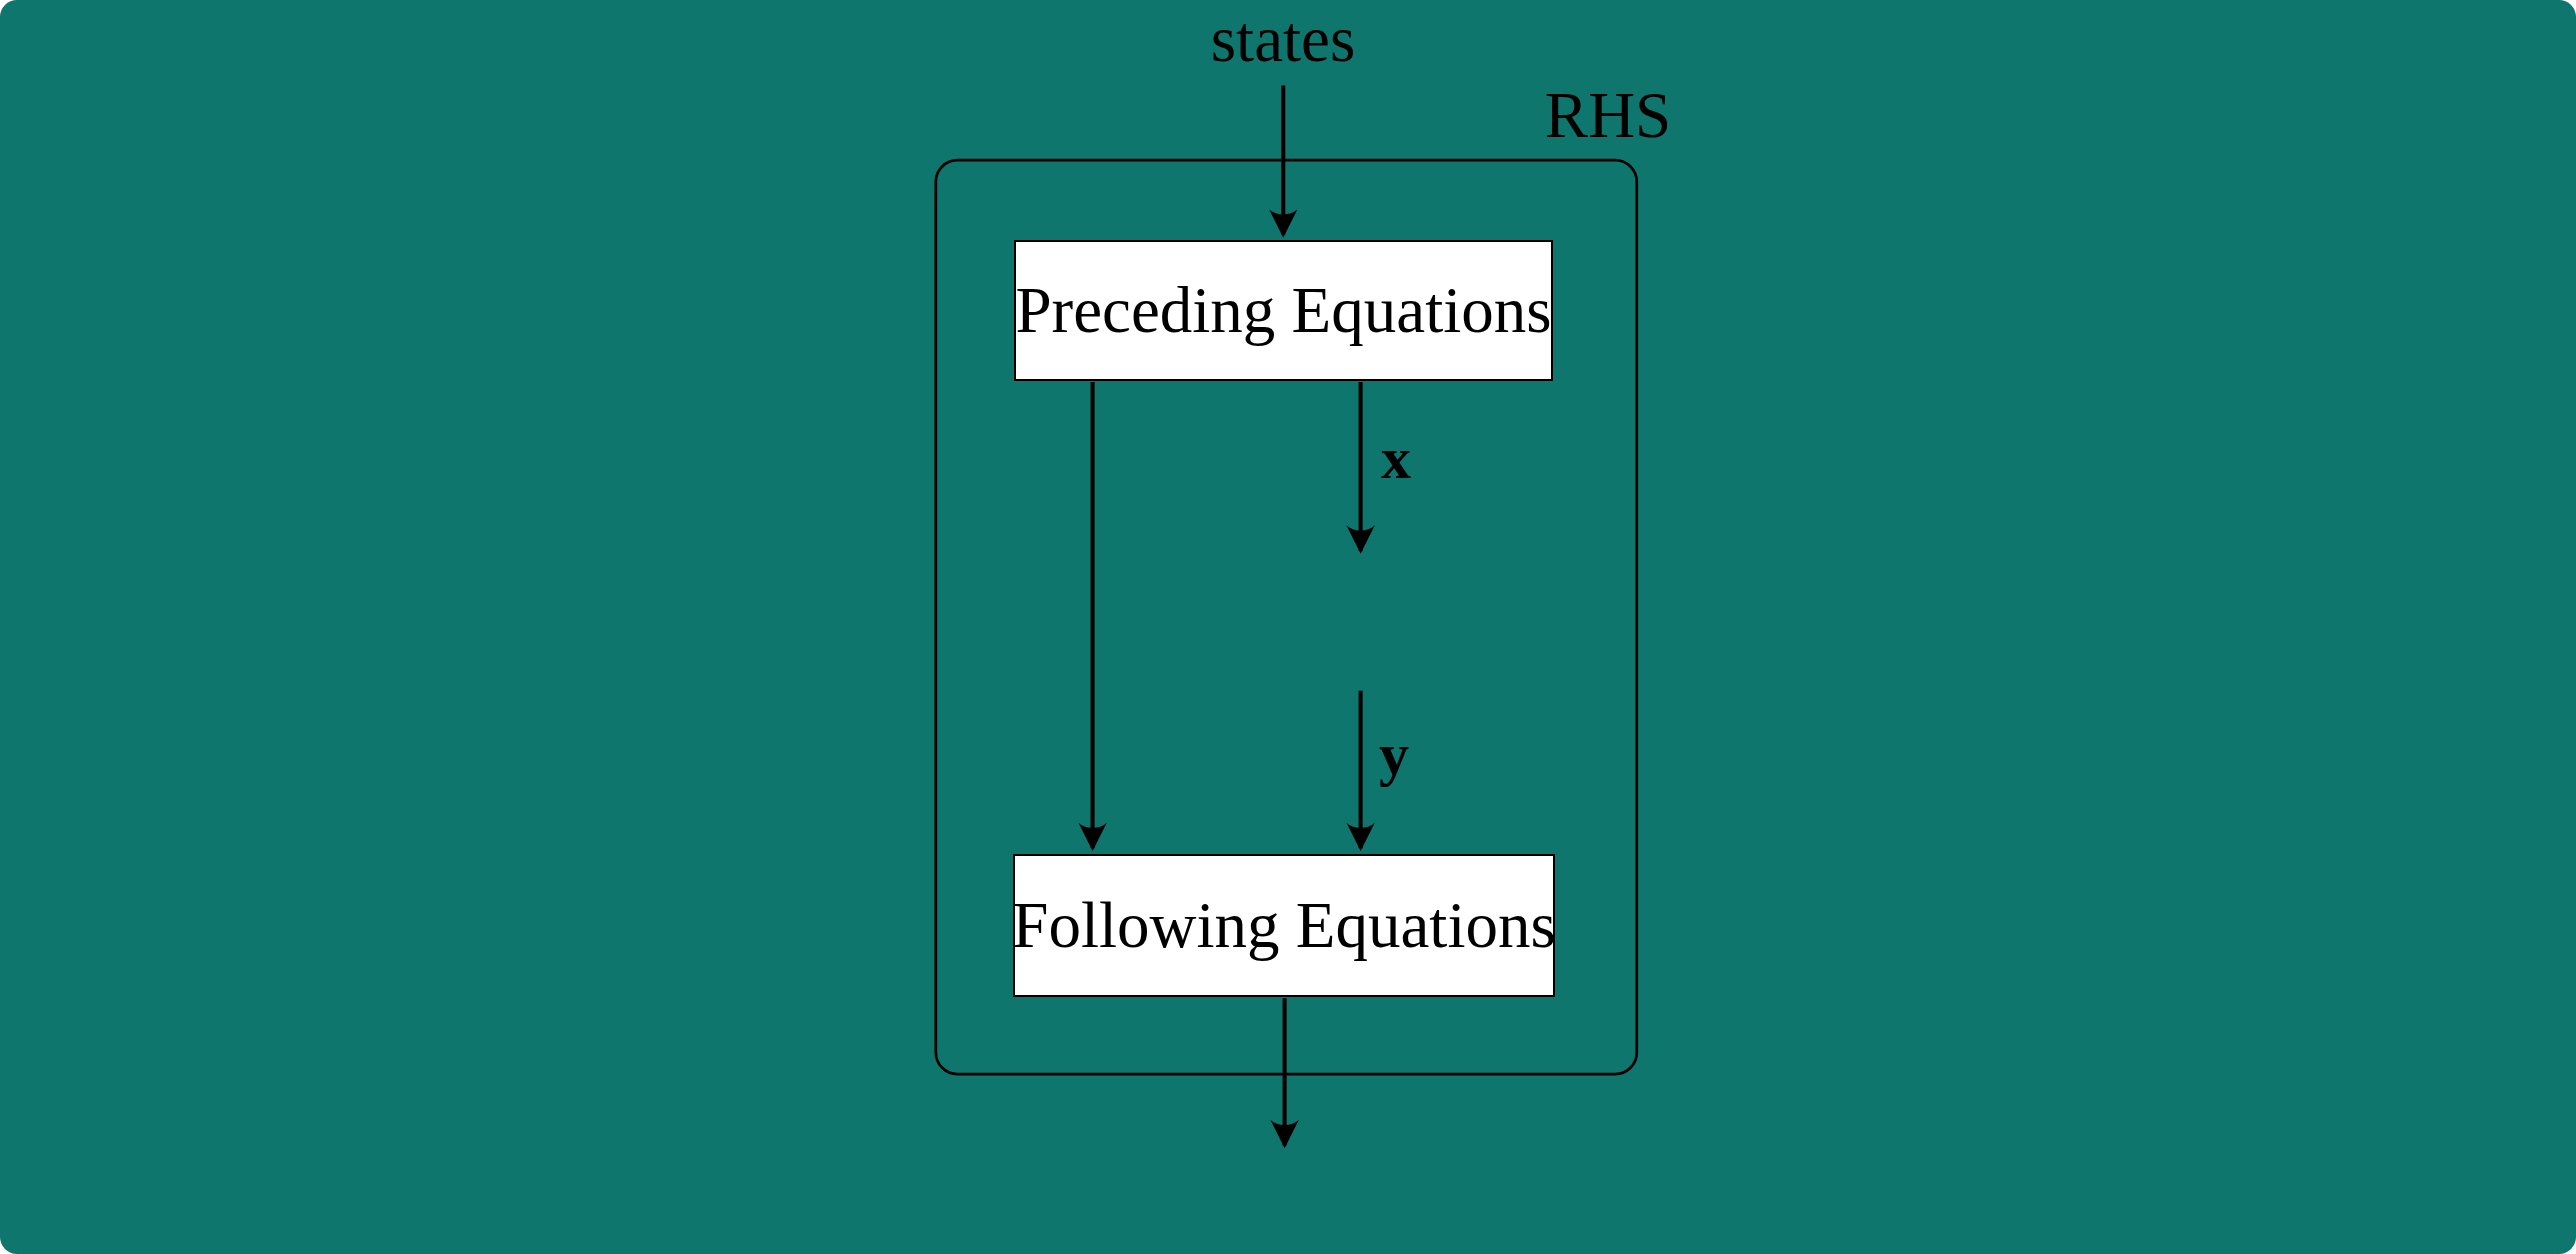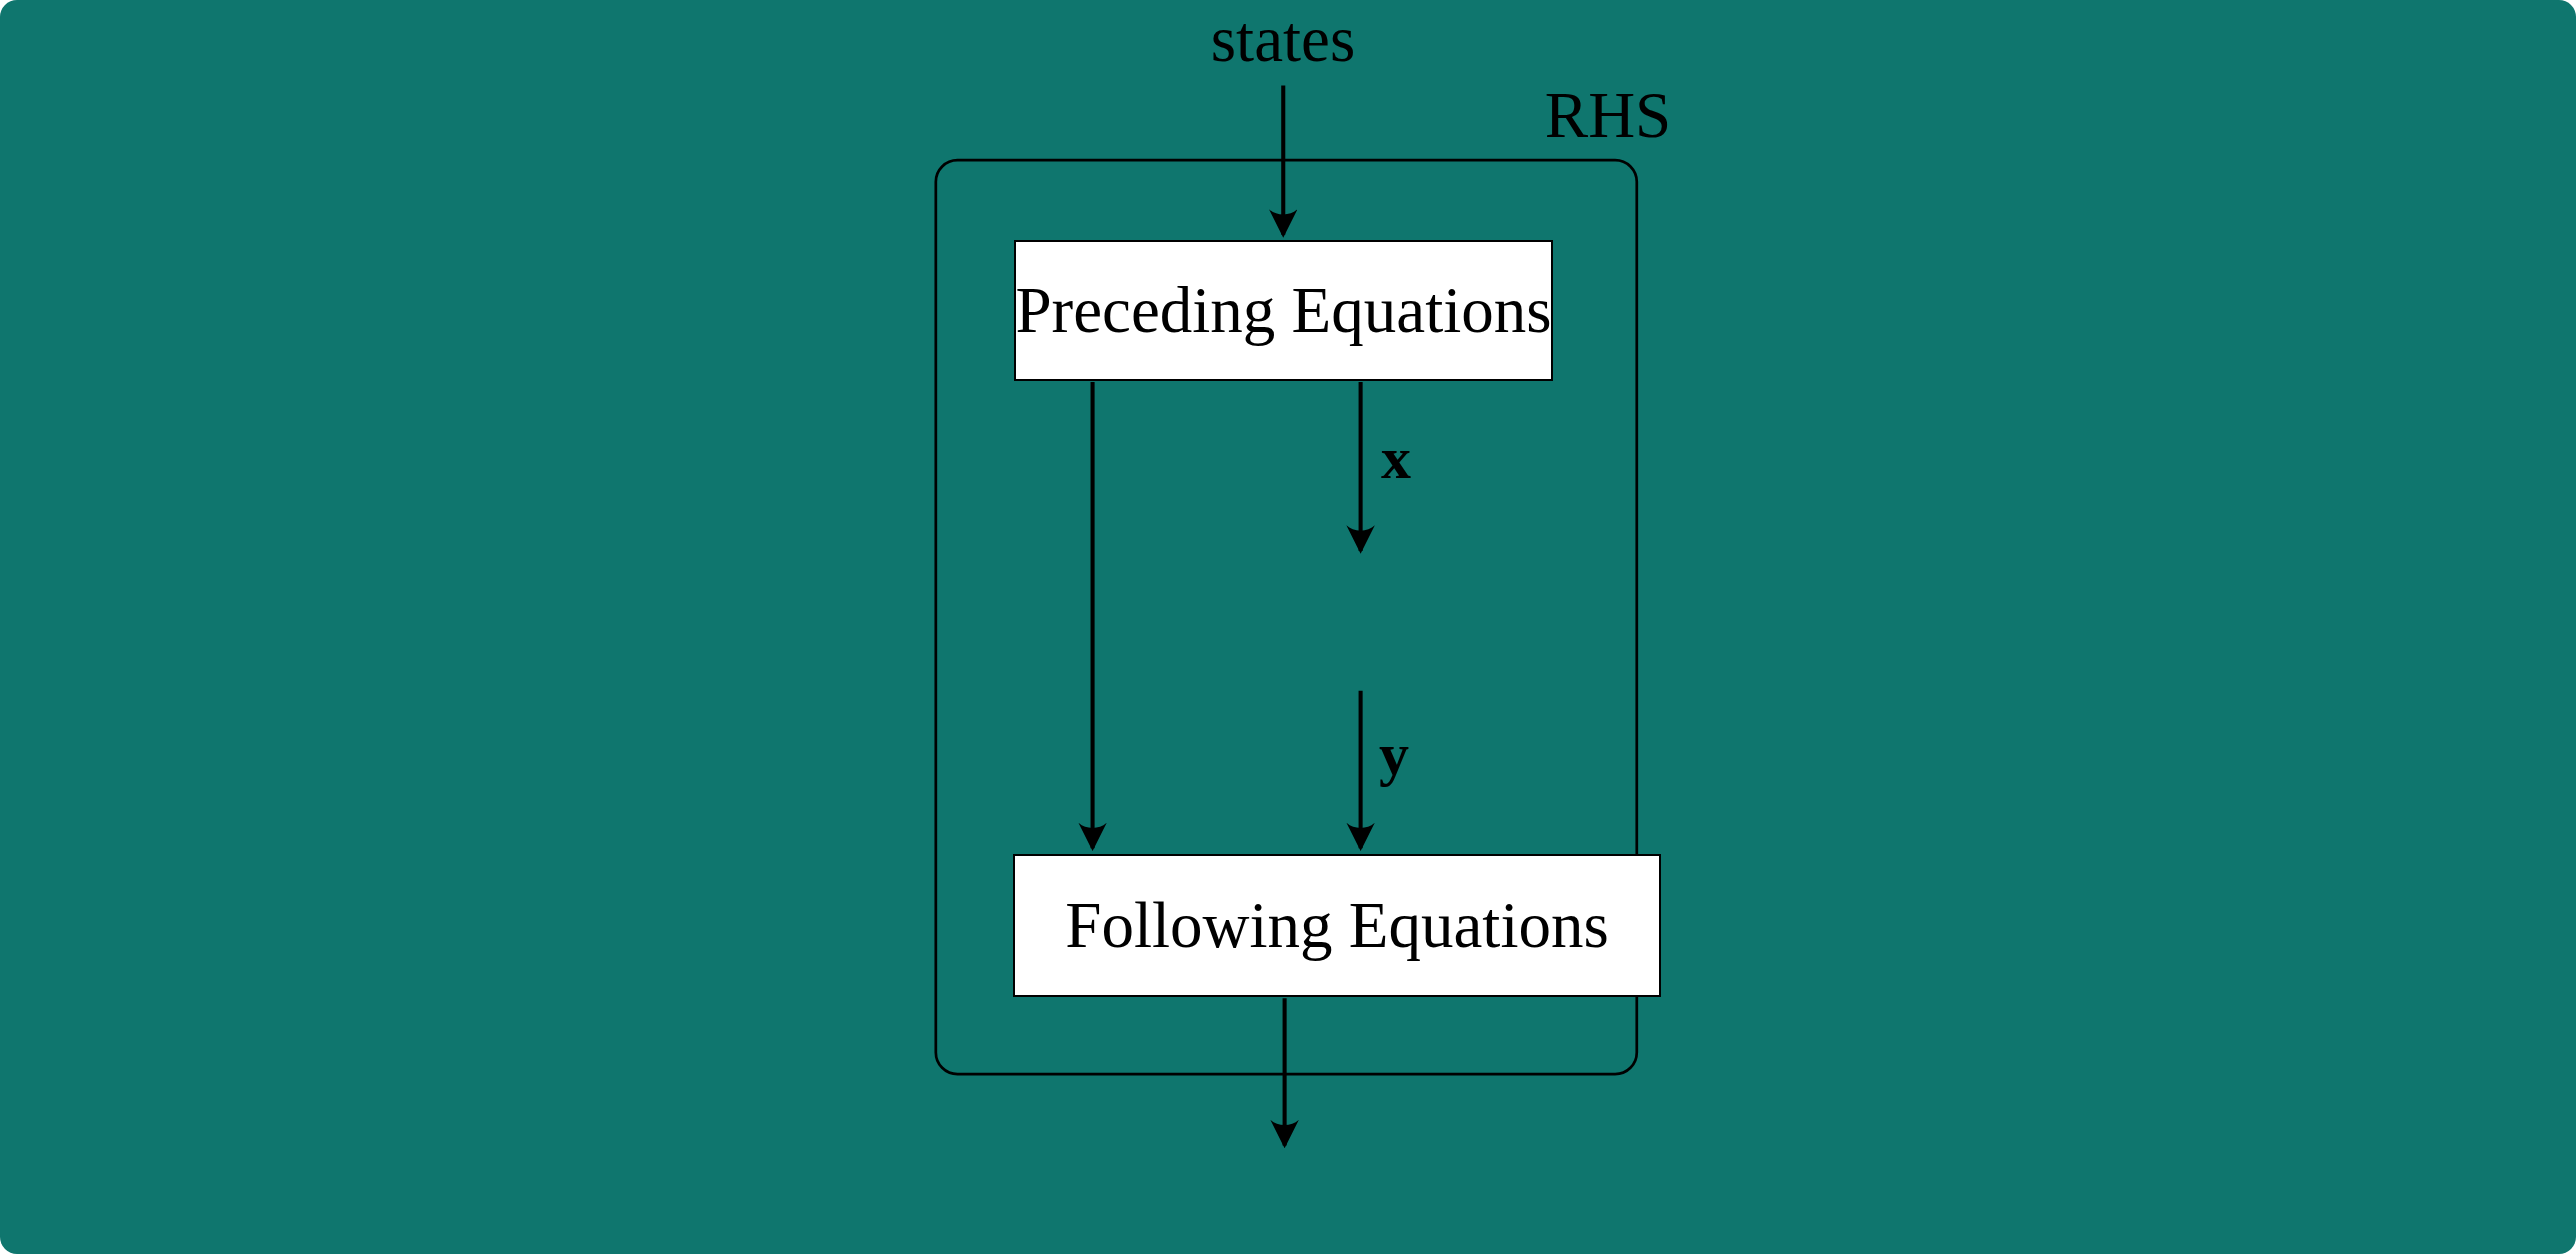--- a/index.html
+++ b/index.html
@@ -31,21 +31,21 @@
     background: #ffffff;
     display: flex;
     align-items: center;
     justify-content: center;
     font-size: 65px;
     line-height: 1;
     white-space: nowrap;
   }
   .node-box.preceding  { left: 1014px; top: 240px;  width: 539px; height: 141px; }
   .node-box.nls        { left: 1198px; top: 555px;  width: 330px; height: 134px; }
-  .node-box.following  { left: 1013px; top: 854px; width: 648px; height: 143px; }
+  .node-box.following  { left: 1013px; top: 854px; width: 542px; height: 143px; }
 
   .free-label {
     position: absolute;
     font-size: 65px;
     line-height: 1;
     white-space: nowrap;
   }
   .free-label.centered { transform: translateX(-50%); }
   .label-states      { left: 1283px; top: 6.8px; }
   .label-rhs         { left: 1574px; top: 83px; margin-left: 34px; }

